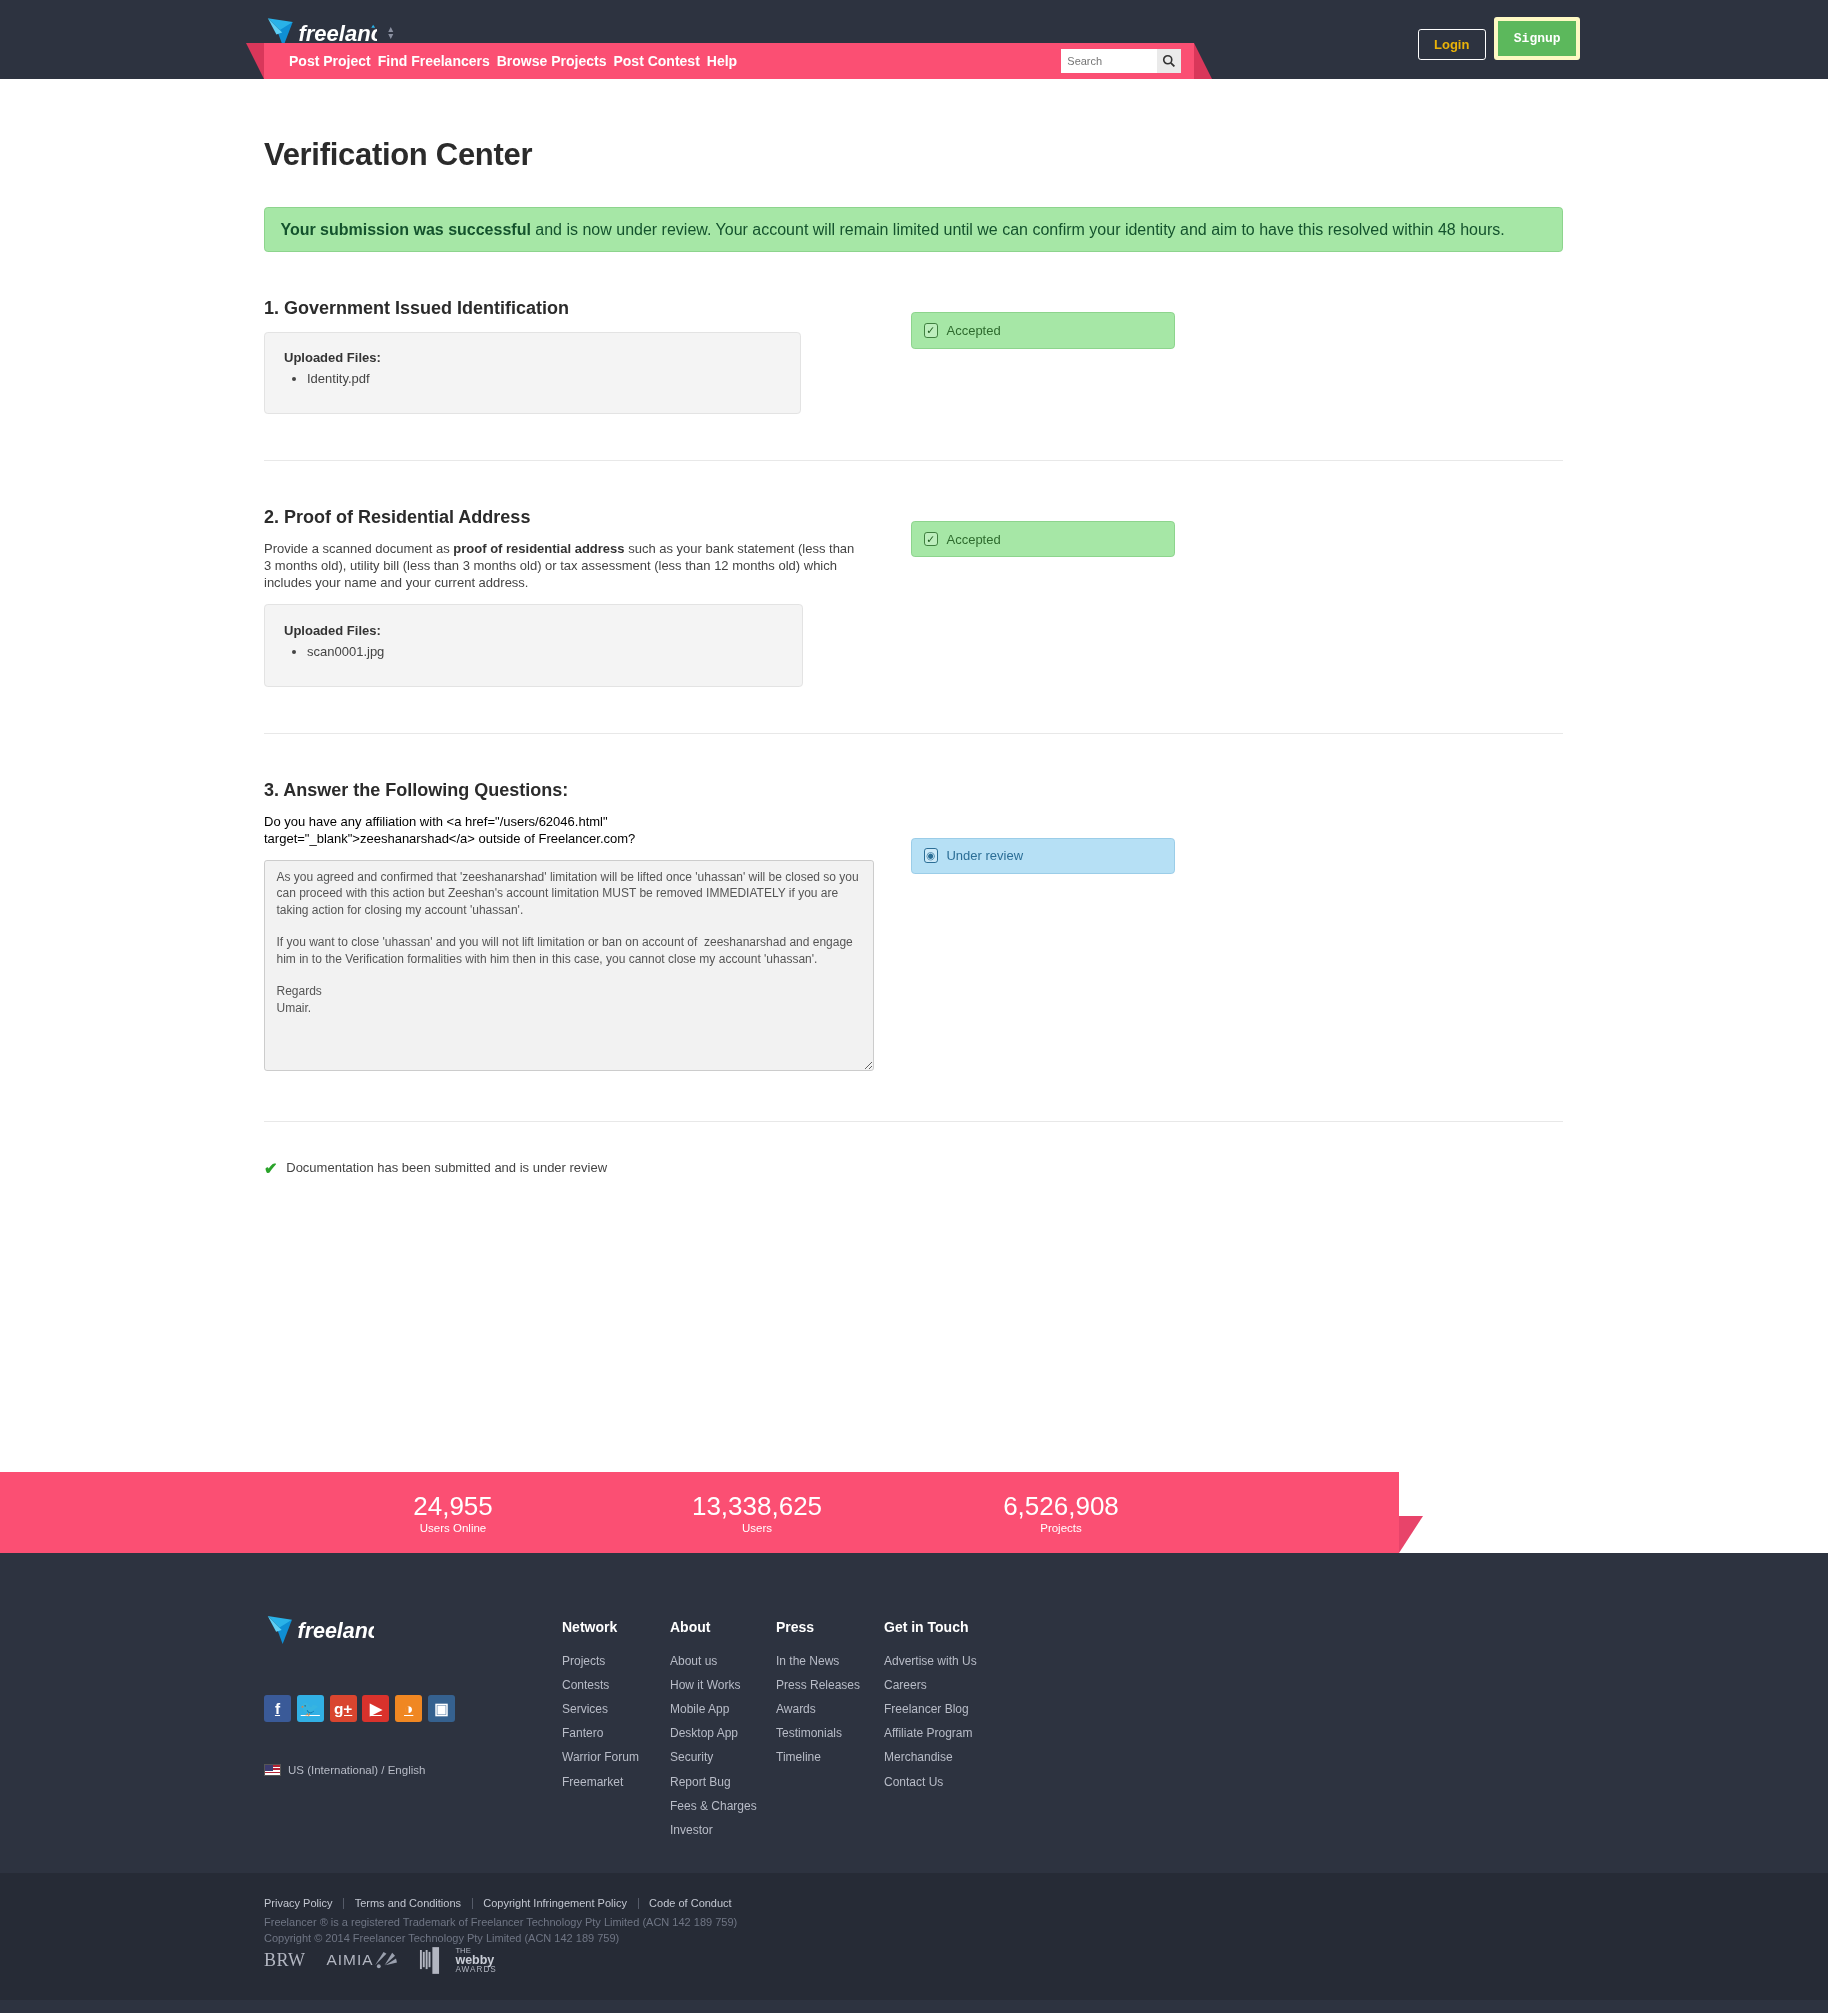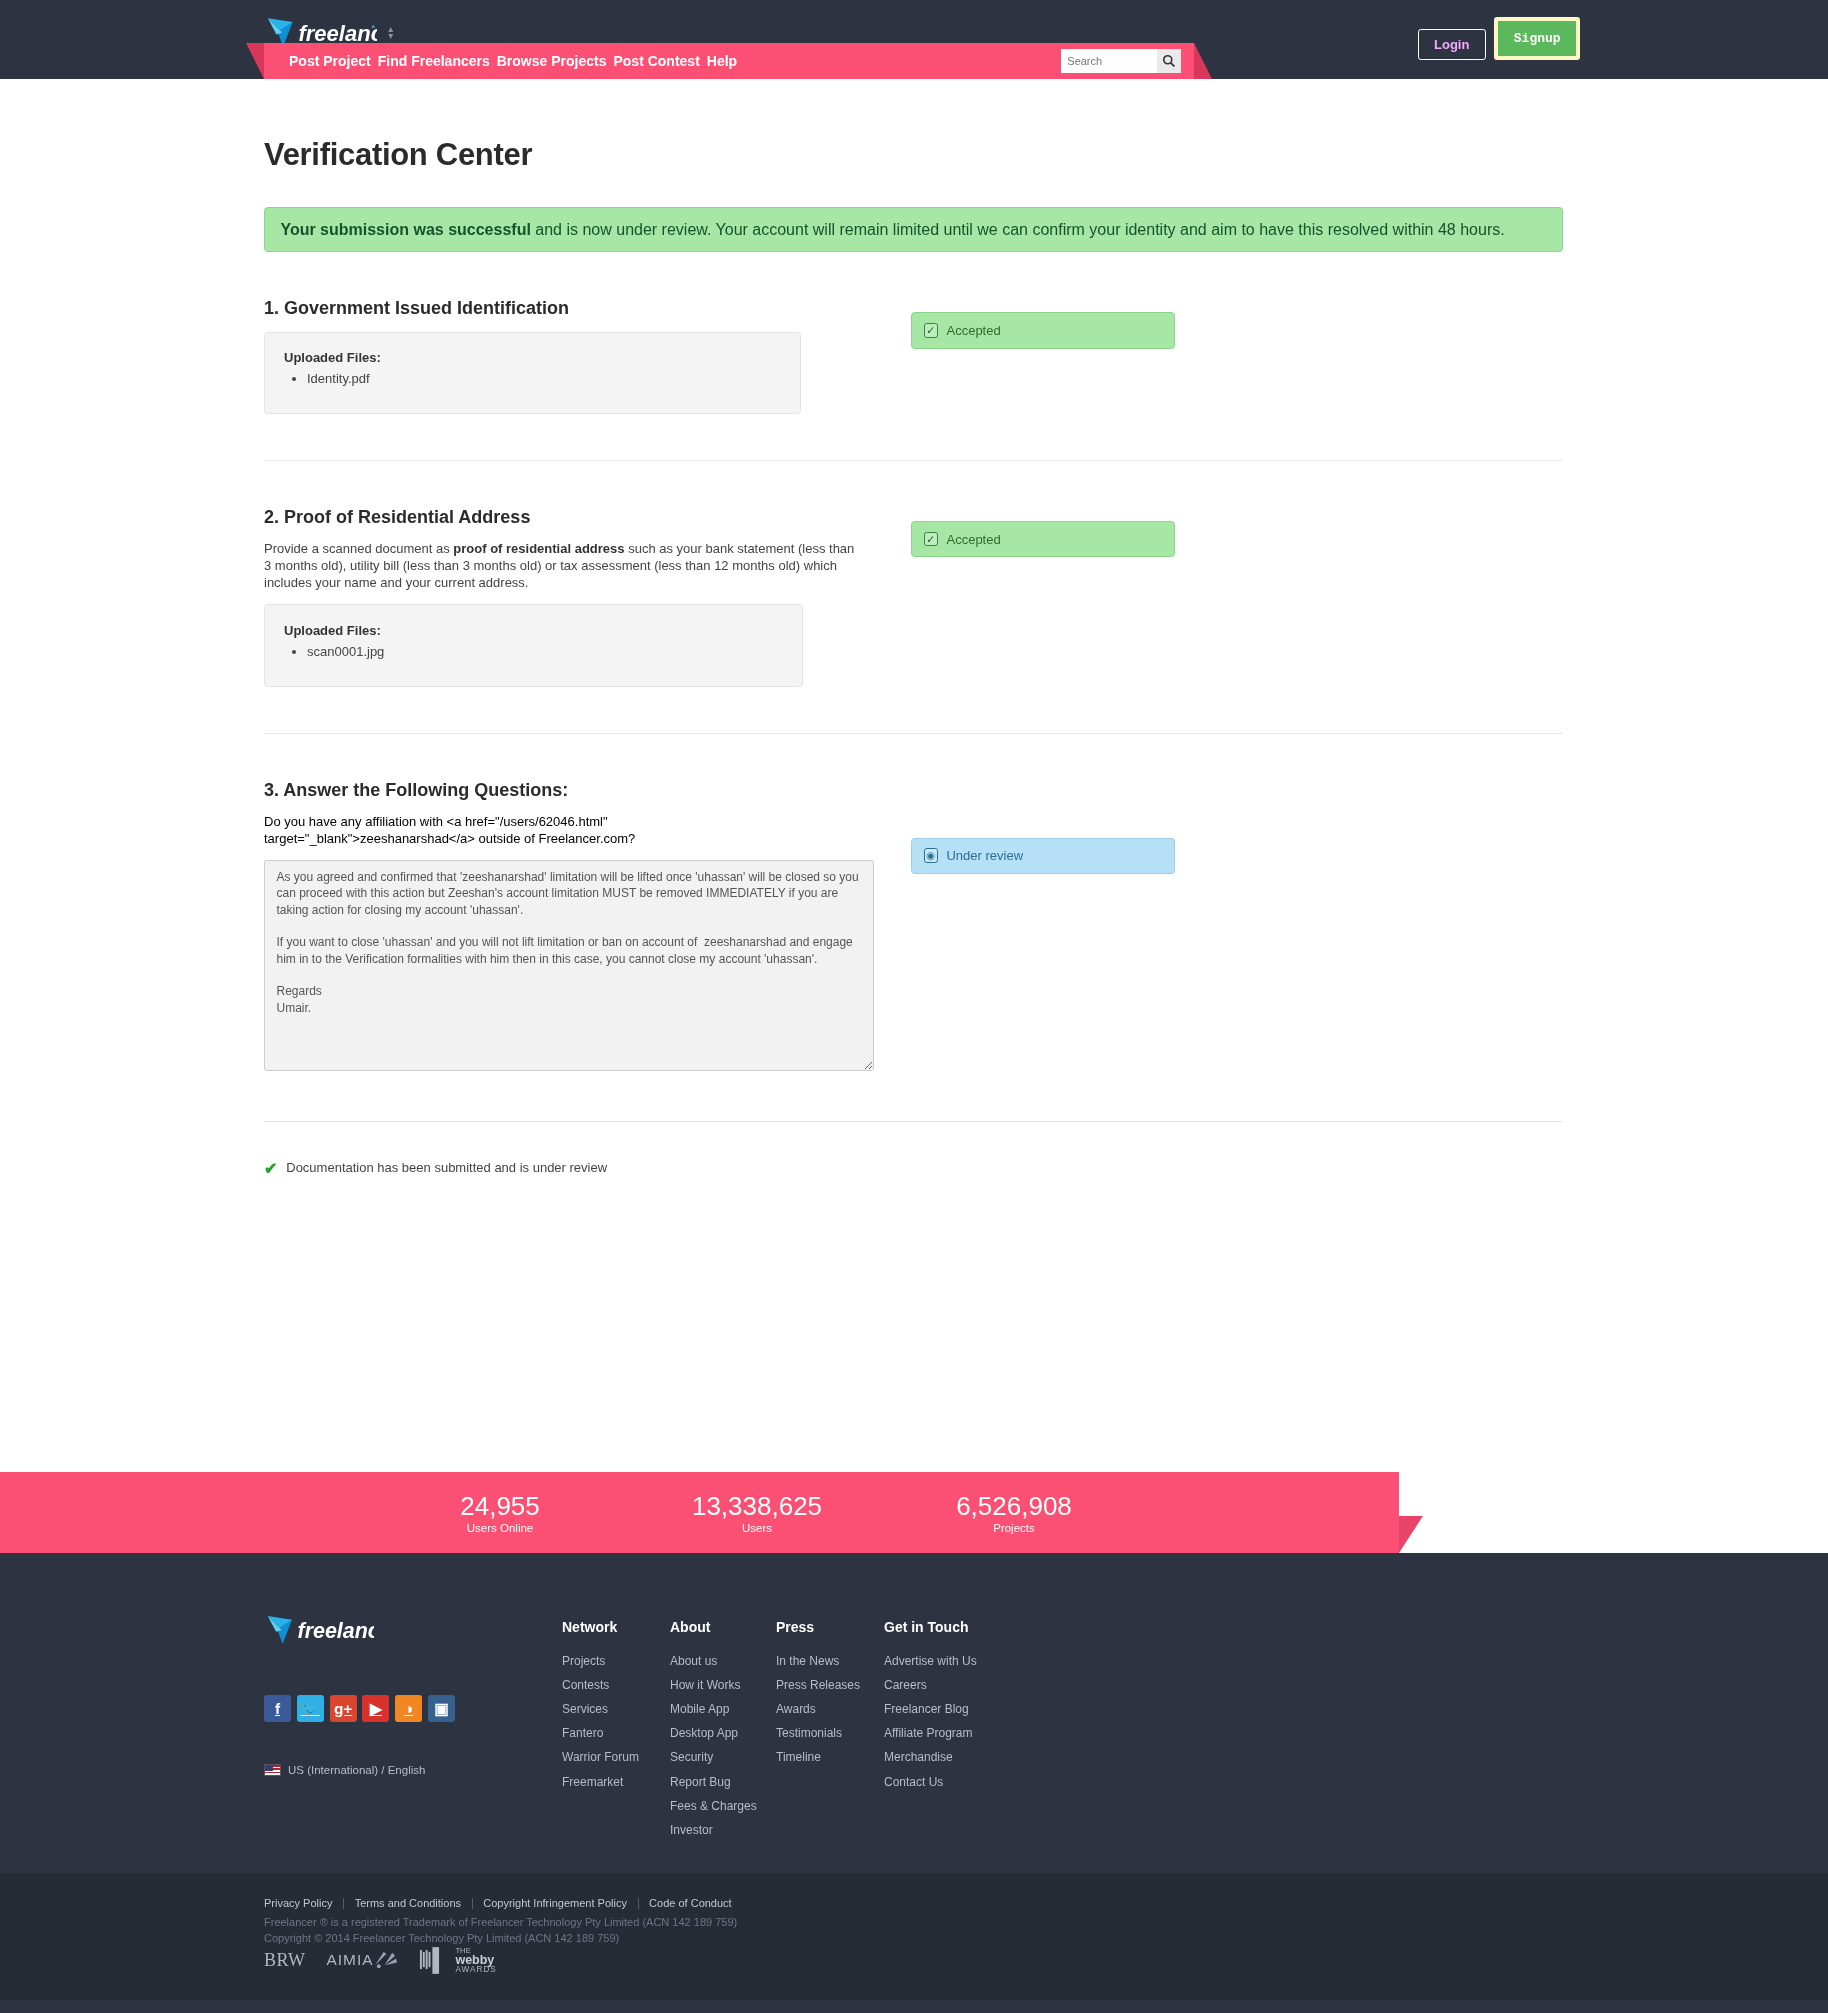--- a/index.html
+++ b/index.html
@@ -45,21 +45,21 @@
 
   .auth-btns {
     position: absolute;
     right: 21px;
     top: 17.3px;
     display: flex;
     gap: 8.6px;
   }
   .btn-login {
     border: 1px solid #fff;
-    color: #f0abfc;
+    color: #eab308;
     background: transparent;
     font-size: 13px;
     font-weight: bold;
     padding: 6.7px 15.4px;
     border-radius: 2.9px;
     cursor: pointer;
     font-family: "Liberation Sans", sans-serif;
     margin-top: 12px;
   }
   .btn-signup {
@@ -294,21 +294,21 @@
   .stats-bar {
     position: absolute;
     left: 0;
     top: 0;
     width: 1399px;
     height: 81px;
     background: #fb4f73;
     display: flex;
     align-items: center;
     justify-content: center;
-    gap: 65px;
+    gap: 112px;
     padding-left: 115px;
   }
   .stats-bar::after {
     content: "";
     position: absolute;
     right: -24px;
     top: 44px;
     width: 0; height: 0;
     border-top: 37px solid #e8446a;
     border-right: 24px solid transparent;

